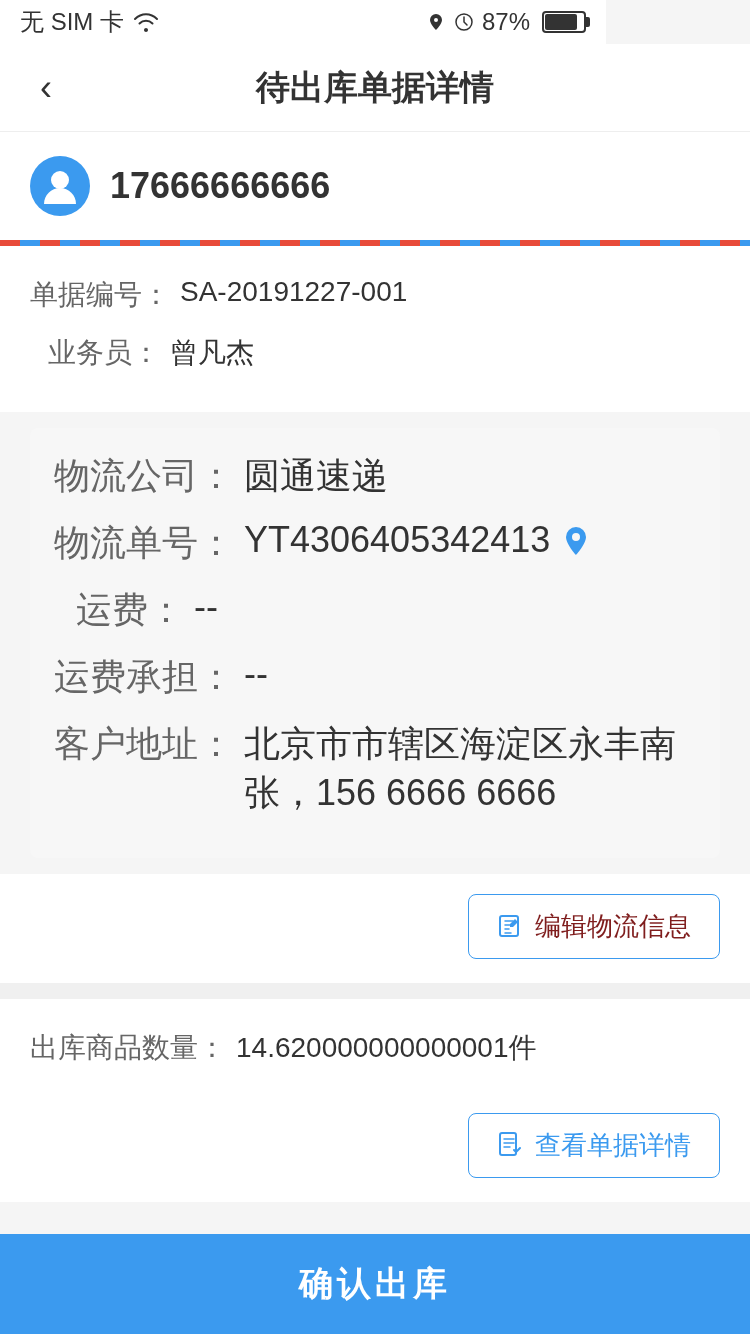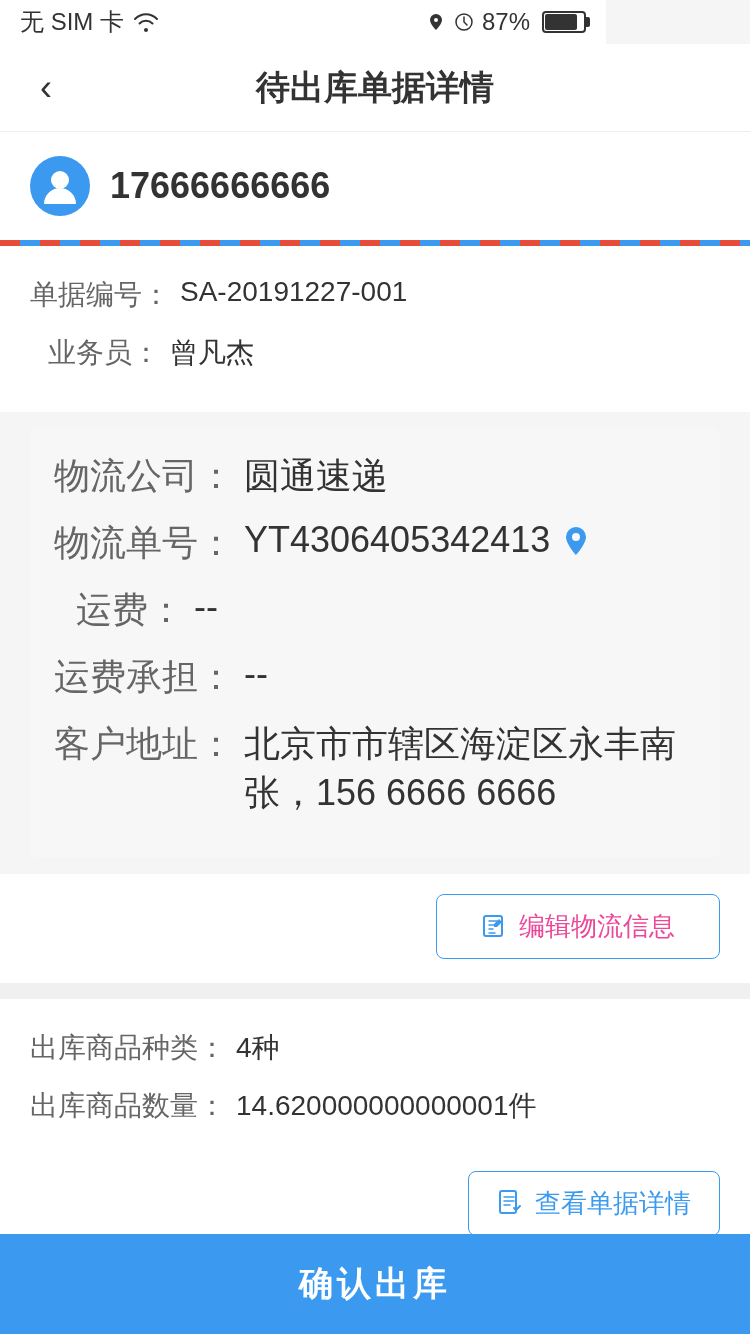--- a/index.html
+++ b/index.html
@@ -208,22 +208,22 @@
     .edit-logistics-btn {
       display: flex;
       align-items: center;
       justify-content: flex-end;
       padding: 20px 30px 24px 30px;
       background: #fff;
     }
     .btn-edit {
       border: 1.5px solid #3b9aef;
       border-radius: 8px;
-      padding: 14px 44px;
-      color: #ec4899;
+      padding: 14px 28px;
+      color: #7f1d1d;
       font-size: 26px;
       display: flex;
       align-items: center;
       gap: 10px;
       background: #fff;
       cursor: pointer;
     }
     .btn-edit svg {
       width: 28px;
       height: 28px;
@@ -414,24 +414,20 @@
         <path d="M8 8h8M8 12h5M8 16h4M8 20h6" stroke="#3b9aef" stroke-width="1.5" stroke-linecap="round"></path>
       </svg>
       <span>编辑物流信息</span>
     </button>
   </div>
 
   <div class="section-separator"></div>
 
   <div class="goods-section">
     <div class="goods-row">
-      <span class="goods-label">出库商品种类：</span>
-      <span class="goods-value">4种</span>
-    </div>
-    <div class="goods-row">
       <span class="goods-label">出库商品数量：</span>
       <span class="goods-value">14.620000000000001件</span>
     </div>
   </div>
 
   <div class="view-detail-area">
     <button class="btn-view-detail">
       <svg viewBox="0 0 28 28" xmlns="http://www.w3.org/2000/svg">
         <rect x="3" y="1" width="16" height="22" rx="2" stroke="#3b9aef" stroke-width="2" fill="none"></rect>
         <path d="M7 7h10M7 11h10M7 15h6" stroke="#3b9aef" stroke-width="1.5" stroke-linecap="round"></path>

